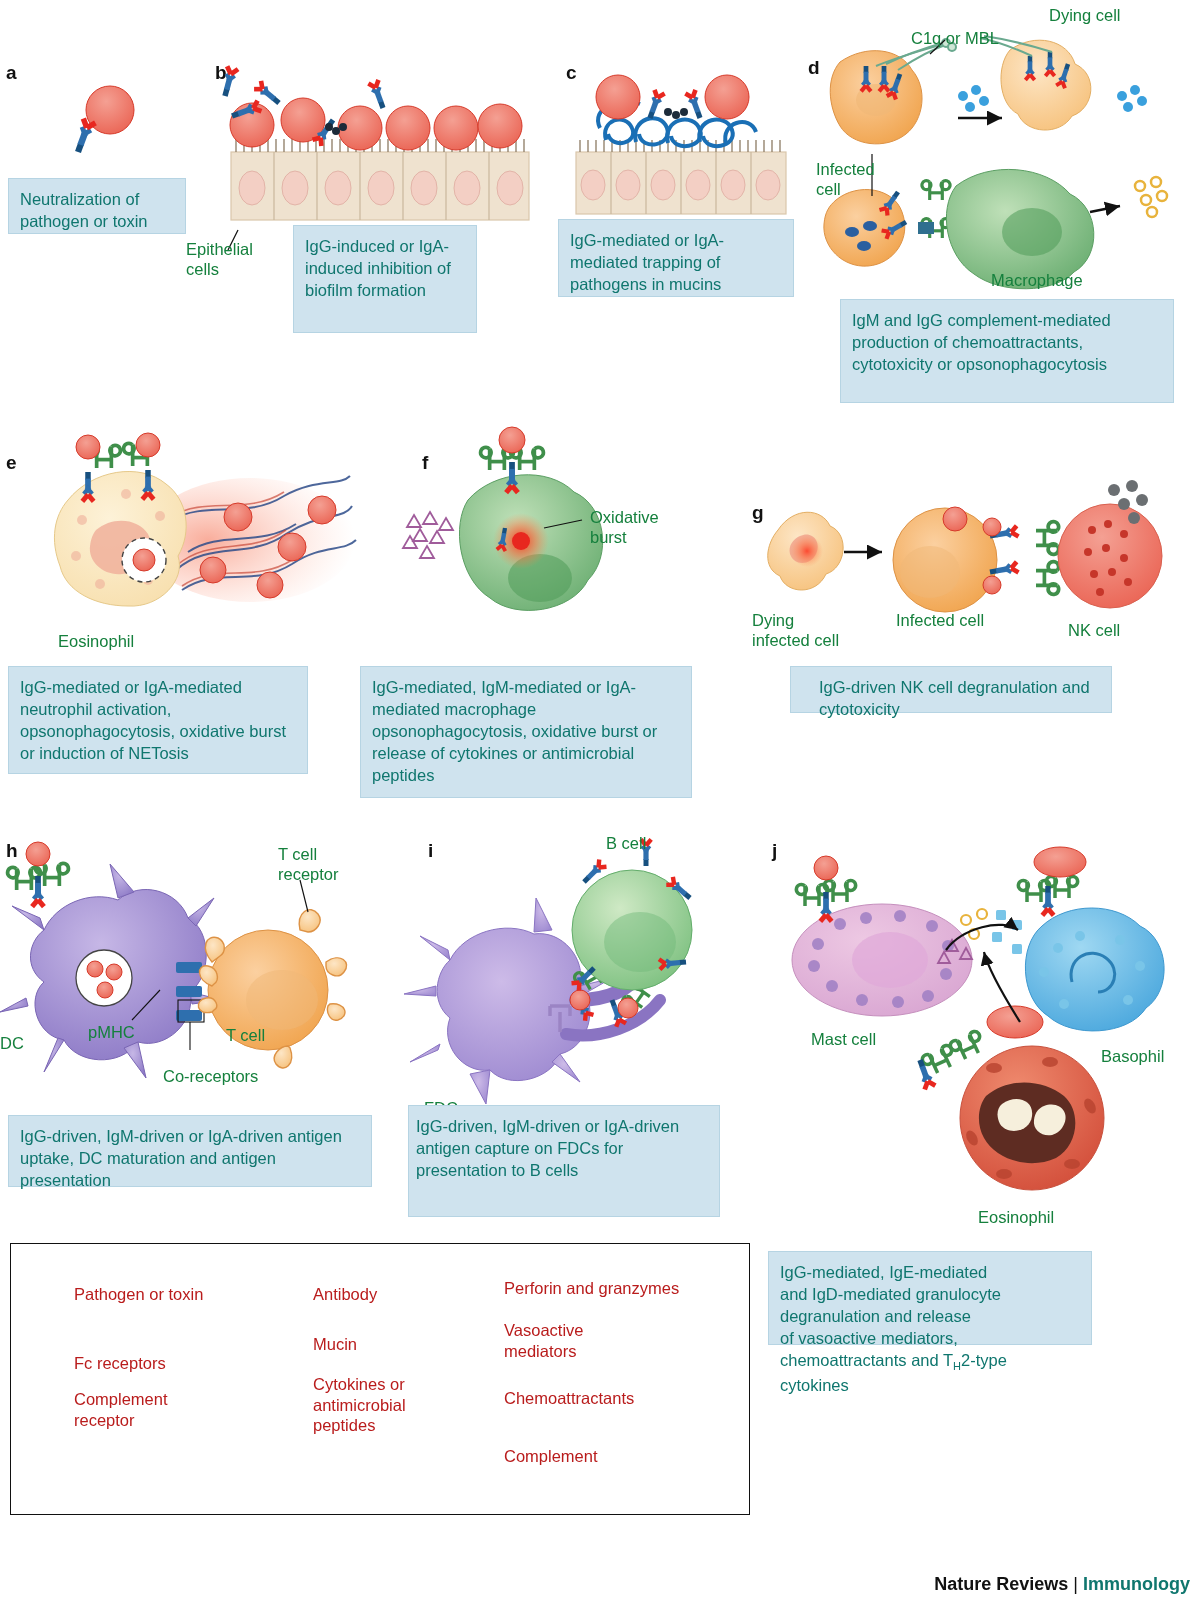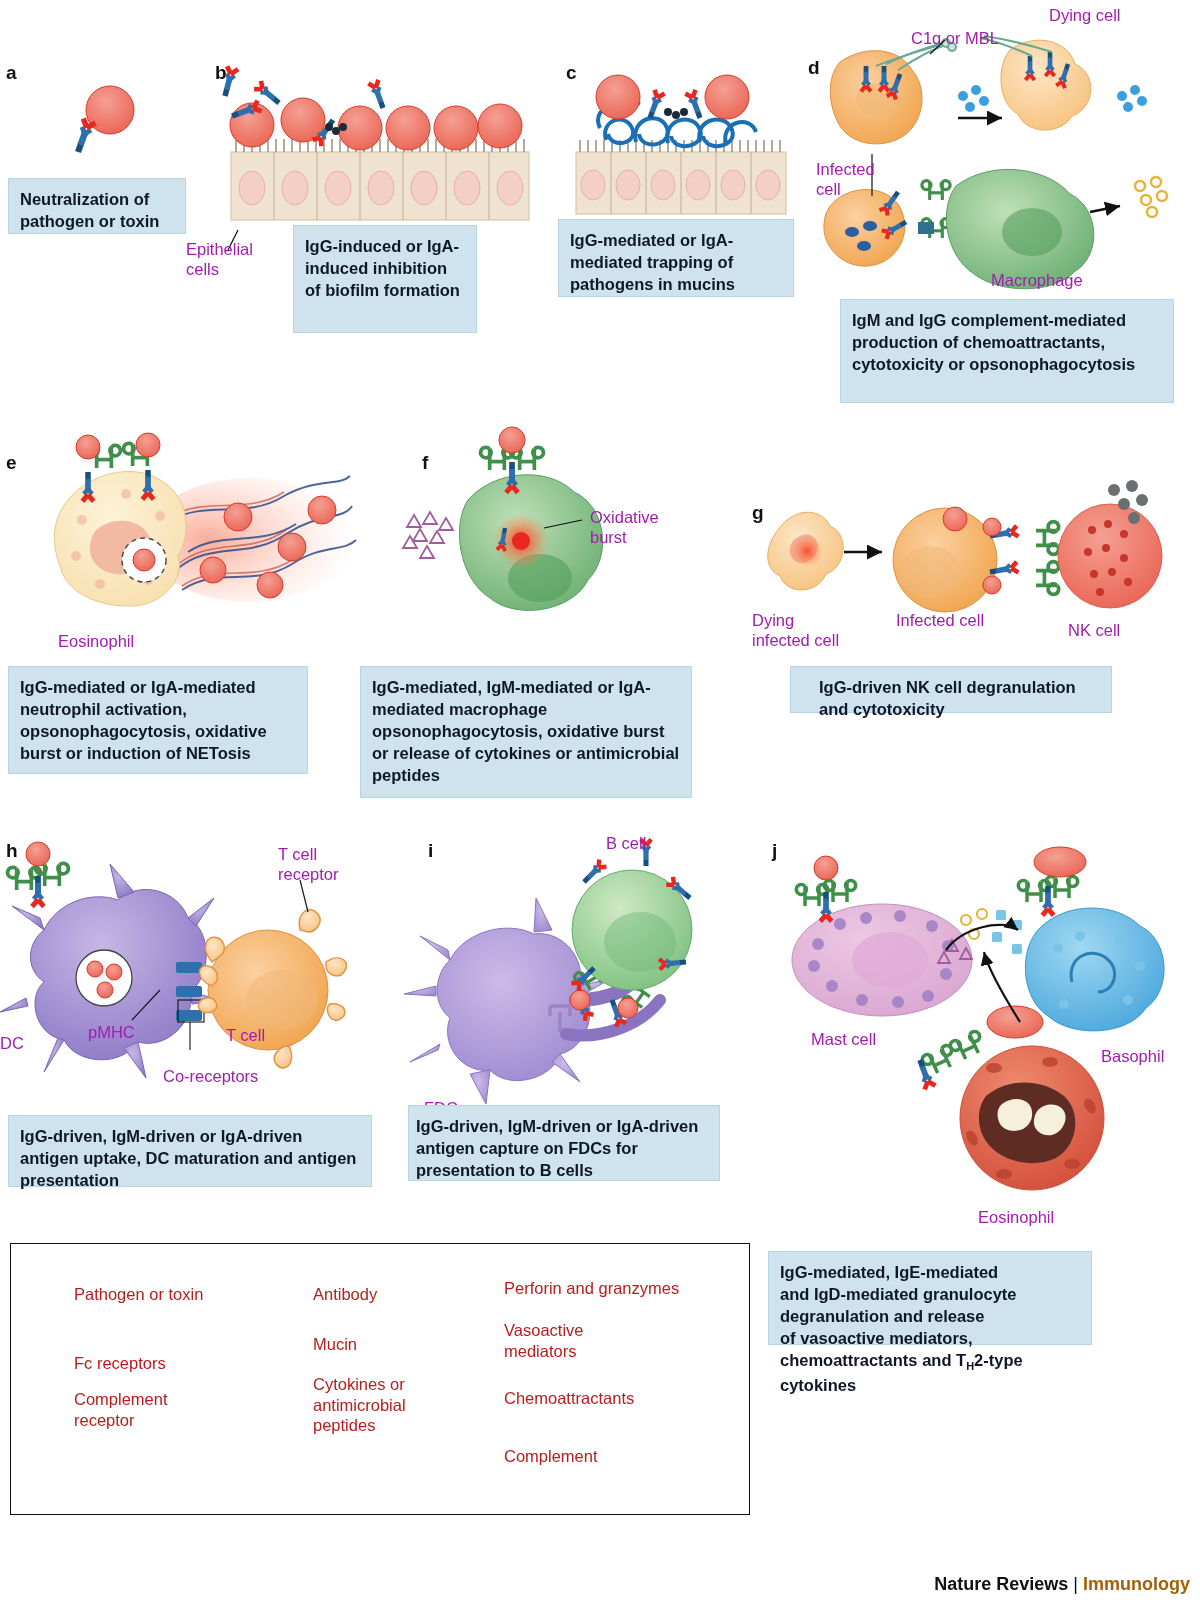--- a/index.html
+++ b/index.html
@@ -22,28 +22,27 @@
     color: #111;
   }
   .caption {
     position: absolute;
     background: #cfe3ee;
     border: 1px solid #b6d4e3;
     font-size: 16.5px;
     line-height: 1.34;
     padding: 9px 11px;
     box-sizing: border-box;
-    color: #0f172a;
-    font-weight: bold;
+    color: #0f766e;
   }
   .lbl {
     position: absolute;
     font-size: 16.5px;
     line-height: 1.25;
-    color: #a21caf;
+    color: #15803d;
   }
   svg { position: absolute; top: 0; left: 0; overflow: visible; }
   .legend-box {
     position: absolute;
     left: 10px;
     top: 1243px;
     width: 740px;
     height: 272px;
     border: 1px solid #111;
     background: #fff;
@@ -57,21 +56,21 @@
   }
   .footer {
     position: absolute;
     right: 10px;
     bottom: 14px;
     font-size: 18px;
     font-weight: bold;
     color: #111;
   }
   .footer .sep { font-weight: normal; color: #111; }
-  .footer .imm { color: #a16207; font-weight: bold; }
+  .footer .imm { color: #0f766e; font-weight: bold; }
 </style>
 </head>
 <body>
 
 <div class="panel-letter" style="left:6px; top:62px;">a</div>
 <div class="panel-letter" style="left:215px; top:62px;">b</div>
 <div class="panel-letter" style="left:566px; top:62px;">c</div>
 <div class="panel-letter" style="left:808px; top:57px;">d</div>
 <div class="panel-letter" style="left:6px; top:452px;">e</div>
 <div class="panel-letter" style="left:422px; top:452px;">f</div>
@@ -899,21 +898,21 @@
 </div>
 
 <div class="caption" style="left:8px; top:178px; width:178px; height:56px;">Neutralization of pathogen or toxin</div>
 <div class="caption" style="left:293px; top:225px; width:184px; height:108px;">IgG-induced or IgA-induced inhibition of biofilm formation</div>
 <div class="caption" style="left:558px; top:219px; width:236px; height:78px;">IgG-mediated or IgA-mediated trapping of pathogens in mucins</div>
 <div class="caption" style="left:840px; top:299px; width:334px; height:104px;">IgM and IgG complement-mediated production of chemoattractants, cytotoxicity or opsonophagocytosis</div>
 <div class="caption" style="left:8px; top:666px; width:300px; height:108px;">IgG-mediated or IgA-mediated neutrophil activation, opsonophagocytosis, oxidative burst or induction of NETosis</div>
 <div class="caption" style="left:360px; top:666px; width:332px; height:132px;">IgG-mediated, IgM-mediated or IgA-mediated macrophage opsonophagocytosis, oxidative burst or release of cytokines or antimicrobial peptides</div>
 <div class="caption" style="left:790px; top:666px; width:322px; height:47px;padding-left:28px;">IgG-driven NK cell degranulation and cytotoxicity</div>
 <div class="caption" style="left:8px; top:1115px; width:364px; height:72px;">IgG-driven, IgM-driven or IgA-driven antigen uptake, DC maturation and antigen presentation</div>
-<div class="caption" style="left:408px; top:1105px; width:312px; height:76px;padding-left:7px;">IgG-driven, IgM-driven or IgA-driven antigen capture on FDCs for presentation to B cells</div>
+<div class="caption" style="left:408px; top:1105px; width:312px; height:112px;padding-left:7px;">IgG-driven, IgM-driven or IgA-driven antigen capture on FDCs for presentation to B cells</div>
 
 <div class="caption" style="left:768px; top:1251px; width:324px; height:94px;">
   <div>IgG-mediated, IgE-mediated</div>
   <div>and IgD-mediated granulocyte</div>
   <div>degranulation and release</div>
   <div>of vasoactive mediators,</div>
   <div>
     <span>chemoattractants and T</span><sub style="font-size:11px;">H</sub><span>2-type cytokines</span>
   </div>
 </div>

